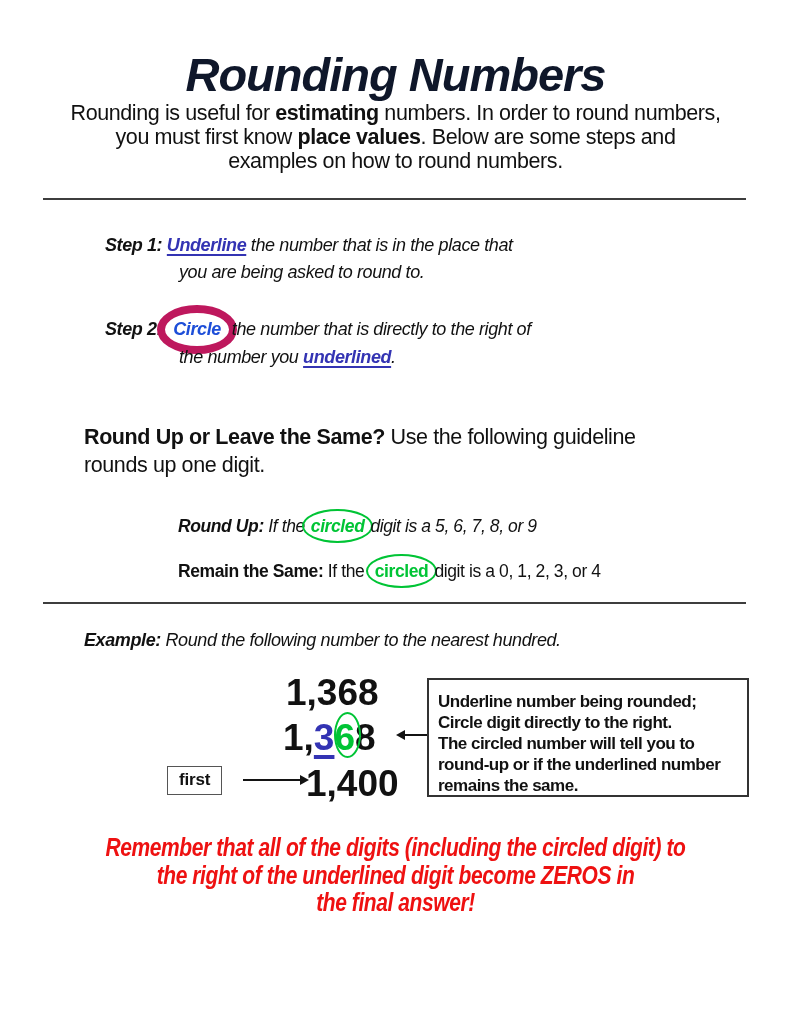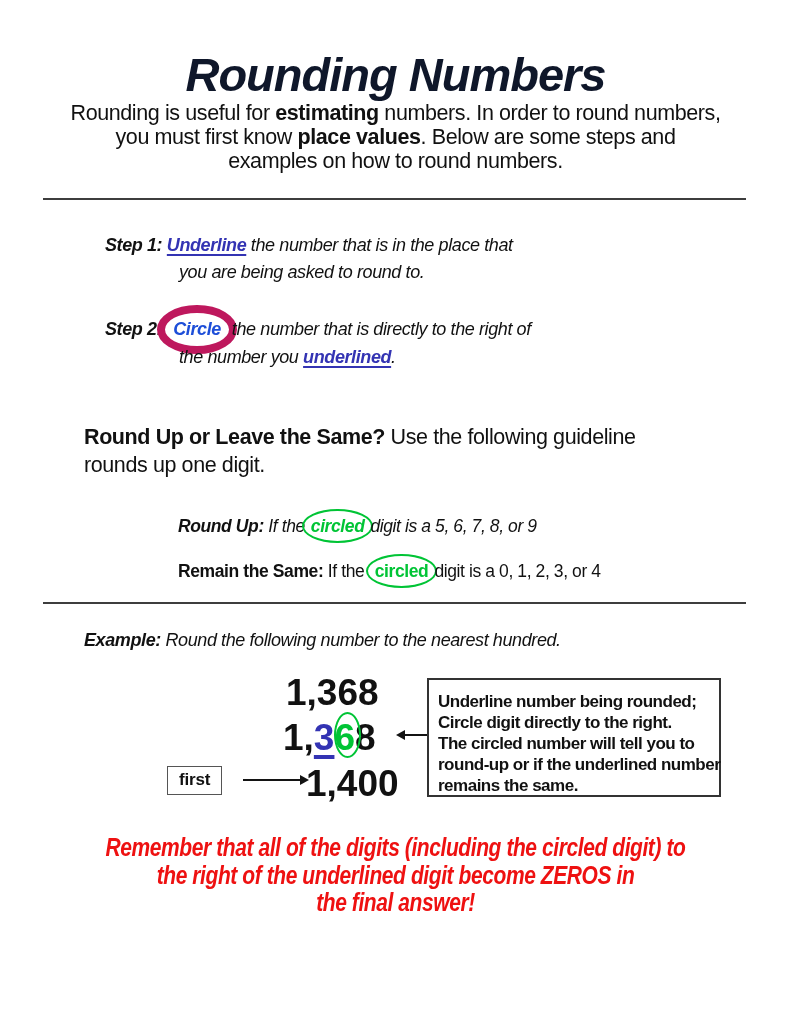--- a/index.html
+++ b/index.html
@@ -76,21 +76,21 @@
     content:"";position:absolute;right:-9px;top:-6px;width:0;height:0;
     border-left:9px solid #131313;border-top:5px solid transparent;border-bottom:5px solid transparent;
   }
   .arrow2{left:405px;top:734px;width:22px;}
   .arrow2::before{
     content:"";position:absolute;left:-9px;top:-6px;width:0;height:0;
     border-right:9px solid #131313;border-top:5px solid transparent;border-bottom:5px solid transparent;
   }
 
   .callout{
-    left:427px;top:678px;width:294px;height:119px;box-sizing:border-box;
+    left:427px;top:678px;width:322px;height:119px;box-sizing:border-box;
     border:2px solid #333;padding:11px 8px 0 9px;
     font-size:17px;font-weight:bold;line-height:21px;letter-spacing:-0.5px;
   }
 
   .footer{
     top:834px;font-size:25px;line-height:27.5px;font-weight:bold;font-style:italic;
     color:#ee1111;letter-spacing:-0.5px;transform:scaleX(0.84);transform-origin:50% 50%;
   }
 </style>
 </head>

